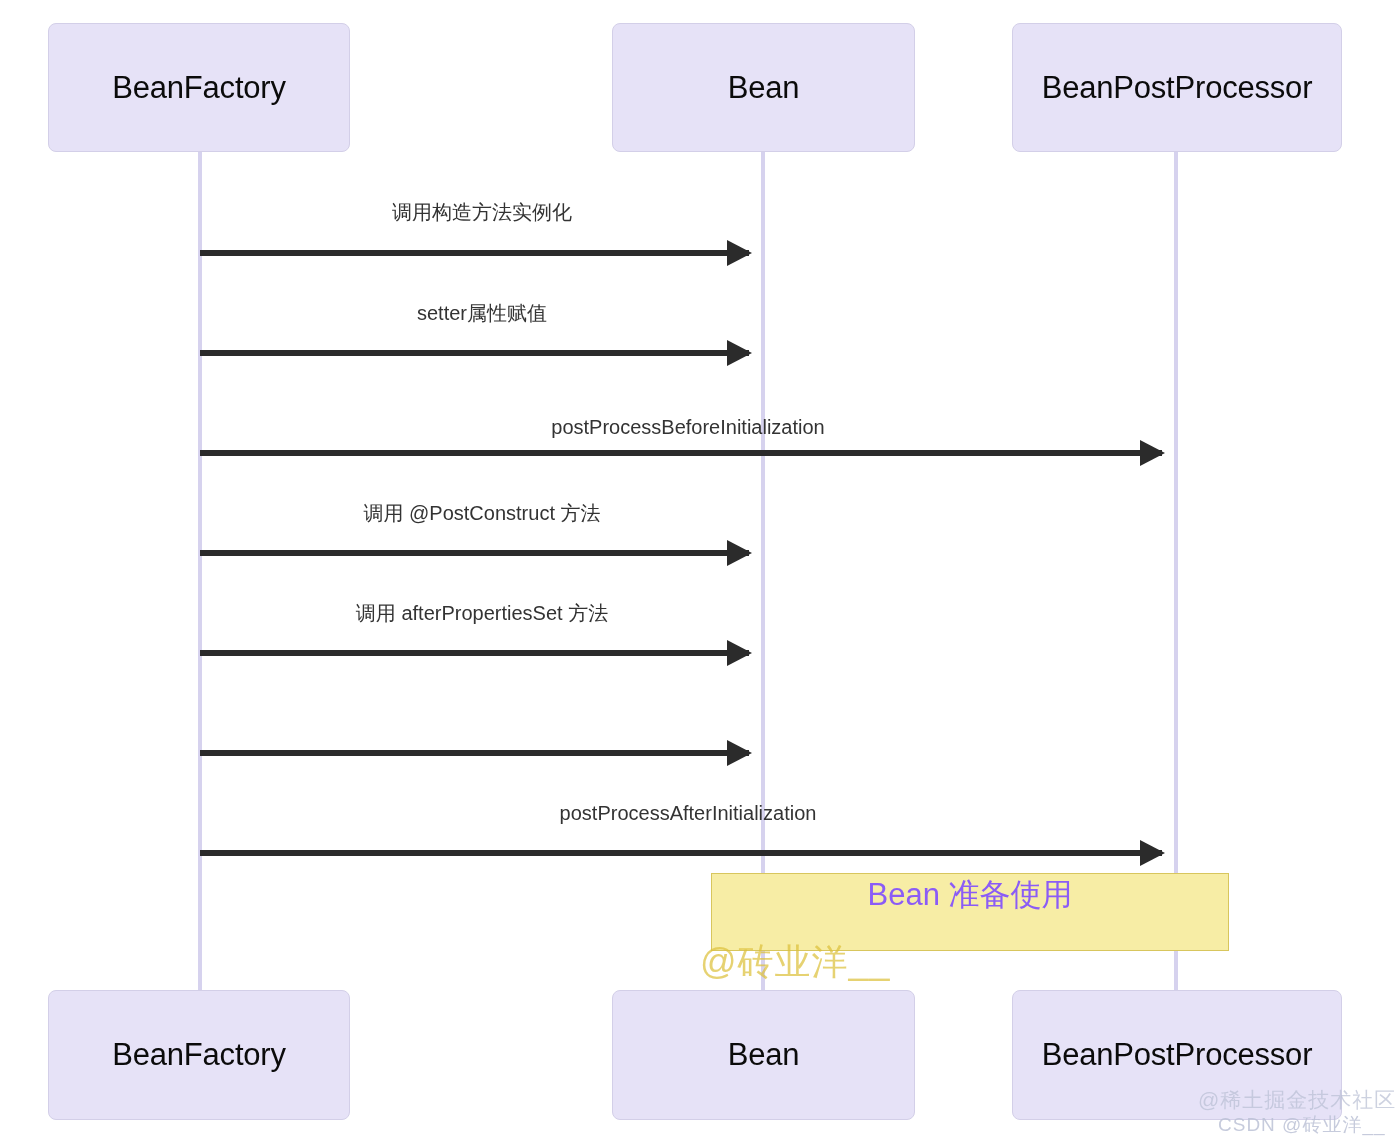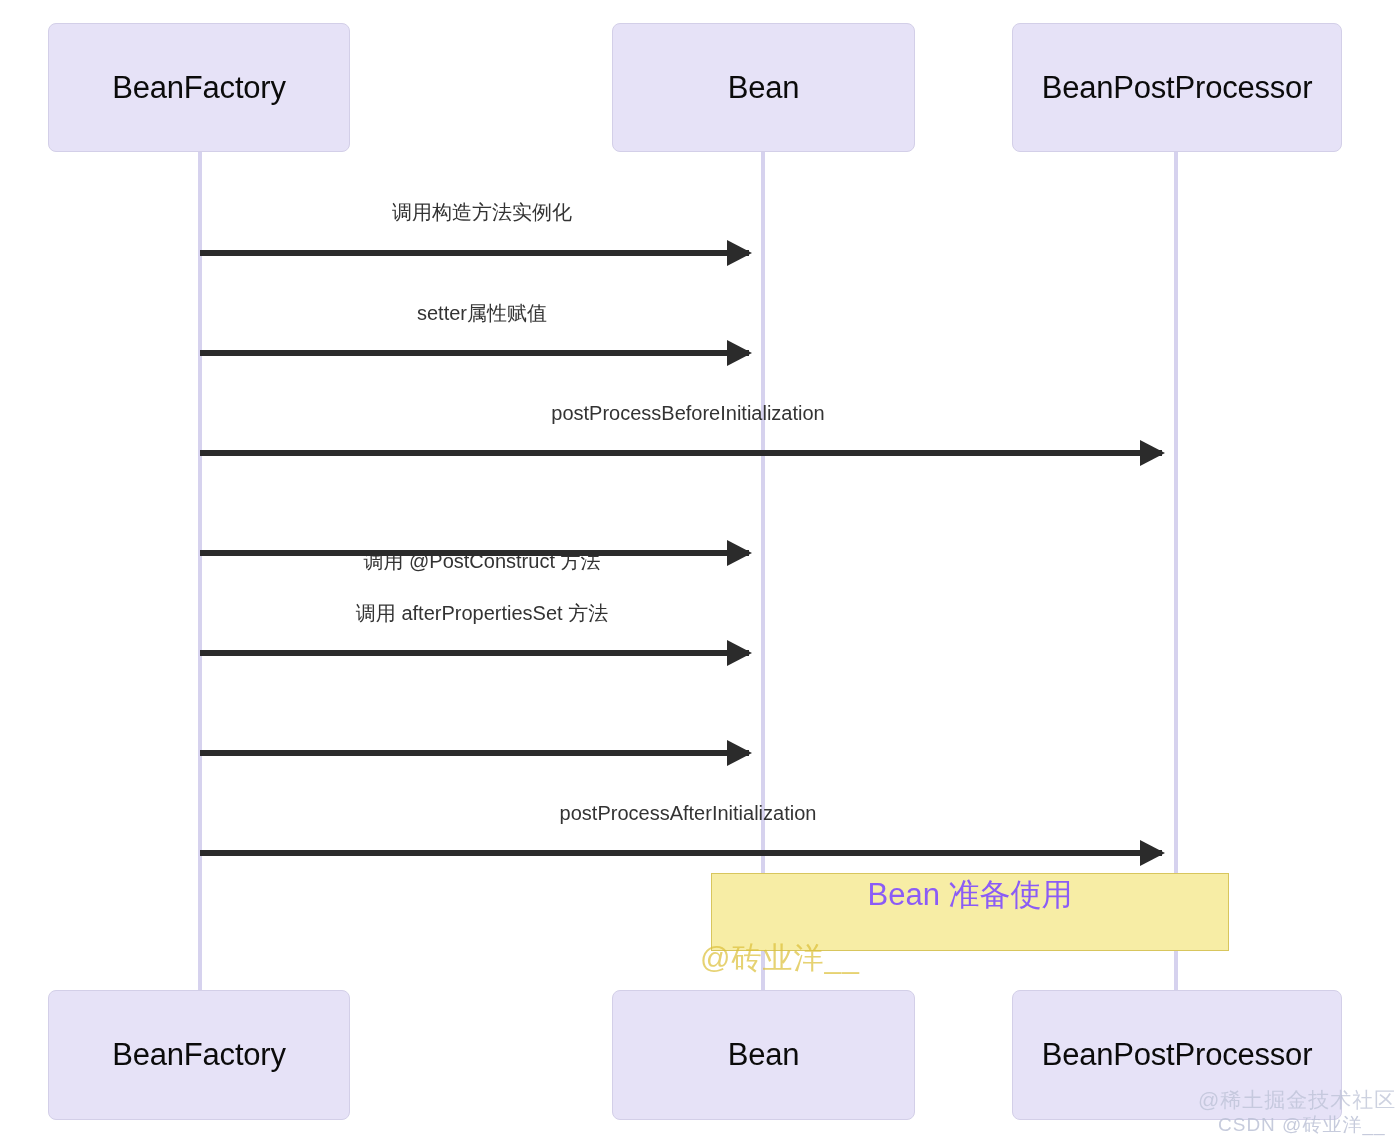--- a/index.html
+++ b/index.html
@@ -90,21 +90,21 @@
   
   .wm {
     position: absolute;
     white-space: nowrap;
     pointer-events: none;
     user-select: none;
   }
   .wm-author {
     color: #ddc13c;
     opacity: 0.72;
-    font-size: 30px;
+    font-size: 36px;
     letter-spacing: 1px;
   }
   .wm-zhihu {
     color: #b9bfd4;
     opacity: 0.65;
     font-size: 42px;
     letter-spacing: 3px;
   }
   .wm-juejin {
     color: #b9bfd4;
@@ -133,22 +133,22 @@
   </div>
   <div class="actor-box" id="actor-top-1" style="left: 612px; width: 303px; top: 23px; height: 129px;">
     <span>Bean</span>
   </div>
   <div class="actor-box" id="actor-top-2" style="left: 1012px; width: 330px; top: 23px; height: 129px;">
     <span>BeanPostProcessor</span>
   </div>
 
   <div class="msg-label" id="msg-label-0" style="left: 482px; top: 212px;">调用构造方法实例化</div>
   <div class="msg-label" id="msg-label-1" style="left: 482px; top: 313px;">setter属性赋值</div>
-  <div class="msg-label" id="msg-label-2" style="left: 688px; top: 413px;">postProcessBeforeInitialization</div>
-  <div class="msg-label" id="msg-label-3" style="left: 482px; top: 513px; margin-top: 48px;">调用 @PostConstruct 方法</div>
+  <div class="msg-label" id="msg-label-2" style="left: 688px; top: 427px;">postProcessBeforeInitialization</div>
+  <div class="msg-label" id="msg-label-3" style="left: 482px; top: 513px;">调用 @PostConstruct 方法</div>
   <div class="msg-label" id="msg-label-4" style="left: 482px; top: 613px;">调用 afterPropertiesSet 方法</div>
   <div class="msg-label" id="msg-label-6" style="left: 688px; top: 813px;">postProcessAfterInitialization</div>
 
   <div class="msg-arrow" id="msg-arrow-0" style="left: 200px; width: 549px; top: 253px;"></div>
   <div class="msg-arrow" id="msg-arrow-1" style="left: 200px; width: 549px; top: 353px;"></div>
   <div class="msg-arrow" id="msg-arrow-2" style="left: 200px; width: 962px; top: 453px;"></div>
   <div class="msg-arrow" id="msg-arrow-3" style="left: 200px; width: 549px; top: 553px;"></div>
   <div class="msg-arrow" id="msg-arrow-4" style="left: 200px; width: 549px; top: 653px;"></div>
   <div class="msg-arrow" id="msg-arrow-5" style="left: 200px; width: 549px; top: 753px;"></div>
   <div class="msg-arrow" id="msg-arrow-6" style="left: 200px; width: 962px; top: 853px;"></div>

